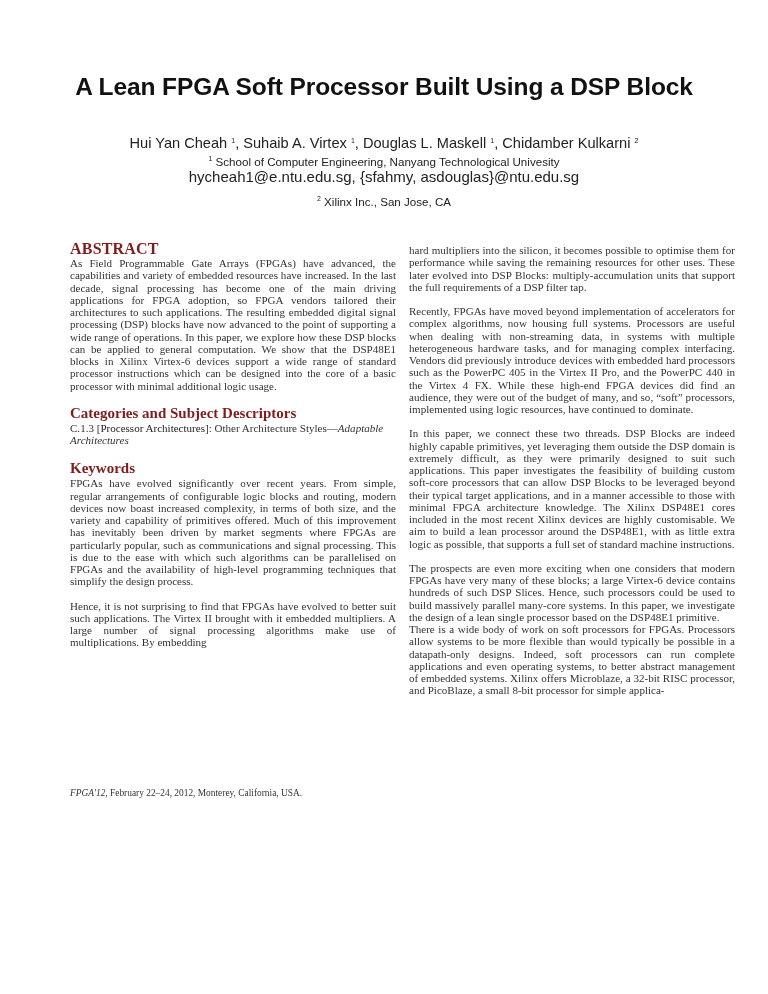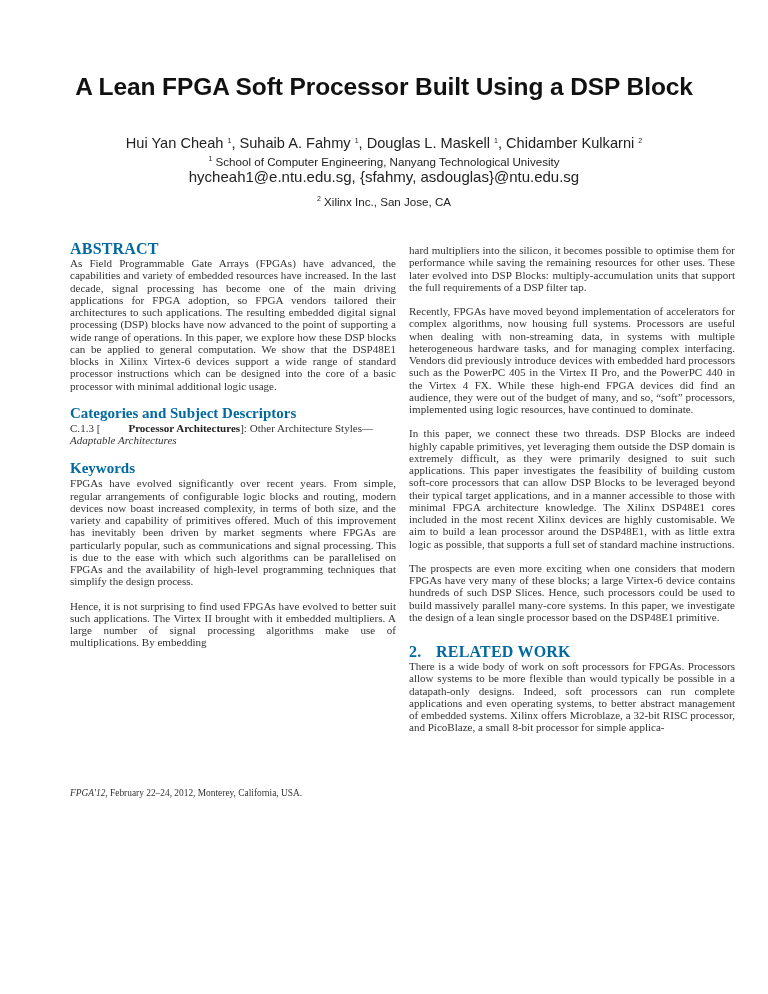--- a/index.html
+++ b/index.html
@@ -11,42 +11,42 @@
   }
   .authors-block { position: absolute; left: 0; top: 132px; width: 768px; text-align: center; font-family: "Liberation Sans", sans-serif; color: #222; }
   .authors { font-size: 14.6px; line-height: 17px; }
   .sup { font-size: 7px; vertical-align: 5px; }
   .affil { font-size: 11.6px; line-height: 13px; }
   .email { font-size: 15px; line-height: 18px; }
   .gap { height: 6px; }
   .col { position: absolute; width: 326px; font-family: "Liberation Serif", serif; color: #333; }
   .col-left { left: 70px; top: 240px; }
   .col-right { left: 409px; top: 244px; }
-  .sec-head { font-family: "Liberation Serif", serif; font-weight: bold; color: #0369a1; font-size: 15px; margin: 0; line-height: 17px; }
+  .sec-head { font-family: "Liberation Serif", serif; font-weight: bold; color: #7f1d1d; font-size: 15px; margin: 0; line-height: 17px; }
   .sec-head.big { font-size: 16px; letter-spacing: 0.2px; }
   .sec-head .num { display: inline-block; width: 27px; }
   .body-text { font-size: 11.05px; line-height: 12.25px; text-align: justify; margin: 0; hyphens: none; }
   .body-text.para-gap { margin-top: 12px; }
   .footnote { position: absolute; left: 70px; top: 788px; font-family: "Liberation Serif", serif; font-size: 9.4px; color: #333; }
   .footnote i { font-style: italic; }
-  b.inline-b { font-weight: bold; color: #222; padding-left: 28px; }
+  b.inline-b { font-weight: normal; color: #222; }
   i.inline-i { font-style: italic; }
 </style>
 </head>
 <body>
 
 <div class="page">
 
   <div class="title">A Lean FPGA Soft Processor Built Using a DSP Block</div>
 
   <div class="authors-block">
     <div class="authors">
       <span>Hui Yan Cheah</span>
       <span class="sup">1</span>,
-      <span>Suhaib A. Fahmy</span>
+      <span>Suhaib A. Virtex</span>
       <span class="sup">1</span>,
       <span>Douglas L. Maskell</span>
       <span class="sup">1</span>,
       <span>Chidamber Kulkarni</span>
       <span class="sup">2</span>
     </div>
     <div class="affil">
       <span class="sup">1</span>
       <span>School of Computer Engineering, Nanyang Technological Univesity</span>
     </div>
@@ -61,28 +61,27 @@
   <div class="col col-left">
     <h2 class="sec-head big">ABSTRACT</h2>
     <p class="body-text">As Field Programmable Gate Arrays (FPGAs) have advanced, the capabilities and variety of embedded resources have increased. In the last decade, signal processing has become one of the main driving applications for FPGA adoption, so FPGA vendors tailored their architectures to such applications. The resulting embedded digital signal processing (DSP) blocks have now advanced to the point of supporting a wide range of operations. In this paper, we explore how these DSP blocks can be applied to general computation. We show that the DSP48E1 blocks in Xilinx Virtex-6 devices support a wide range of standard processor instructions which can be designed into the core of a basic processor with minimal additional logic usage.</p>
 
     <h3 class="sec-head" style="margin-top:13px;">Categories and Subject Descriptors</h3>
     <p class="body-text" style="text-align:left;"><span>C.1.3 [</span><b class="inline-b">Processor Architectures</b><span>]: Other Architecture Styles—</span><i class="inline-i">Adaptable Architectures</i></p>
 
     <h3 class="sec-head" style="margin-top:14px;">Keywords</h3>
 
     <p class="body-text">FPGAs have evolved significantly over recent years. From simple, regular arrangements of configurable logic blocks and routing, modern devices now boast increased complexity, in terms of both size, and the variety and capability of primitives offered. Much of this improvement has inevitably been driven by market segments where FPGAs are particularly popular, such as communications and signal processing. This is due to the ease with which such algorithms can be parallelised on FPGAs and the availability of high-level programming techniques that simplify the design process.</p>
-    <p class="body-text para-gap">Hence, it is not surprising to find used FPGAs have evolved to better suit such applications. The Virtex II brought with it embedded multipliers. A large number of signal processing algorithms make use of multiplications. By embedding</p>
+    <p class="body-text para-gap">Hence, it is not surprising to find that FPGAs have evolved to better suit such applications. The Virtex II brought with it embedded multipliers. A large number of signal processing algorithms make use of multiplications. By embedding</p>
   </div>
 
   <div class="footnote"><i>FPGA'12</i><span>, February 22–24, 2012, Monterey, California, USA.</span></div>
 
   <div class="col col-right">
     <p class="body-text" style="text-align-last:left;">hard multipliers into the silicon, it becomes possible to optimise them for performance while saving the remaining resources for other uses. These later evolved into DSP Blocks: multiply-accumulation units that support the full requirements of a DSP filter tap.</p>
     <p class="body-text para-gap">Recently, FPGAs have moved beyond implementation of accelerators for complex algorithms, now housing full systems. Processors are useful when dealing with non-streaming data, in systems with multiple heterogeneous hardware tasks, and for managing complex interfacing. Vendors did previously introduce devices with embedded hard processors such as the PowerPC 405 in the Virtex II Pro, and the PowerPC 440 in the Virtex 4 FX. While these high-end FPGA devices did find an audience, they were out of the budget of many, and so, “soft” processors, implemented using logic resources, have continued to dominate.</p>
     <p class="body-text para-gap">In this paper, we connect these two threads. DSP Blocks are indeed highly capable primitives, yet leveraging them outside the DSP domain is extremely difficult, as they were primarily designed to suit such applications. This paper investigates the feasibility of building custom soft-core processors that can allow DSP Blocks to be leveraged beyond their typical target applications, and in a manner accessible to those with minimal FPGA architecture knowledge. The Xilinx DSP48E1 cores included in the most recent Xilinx devices are highly customisable. We aim to build a lean processor around the DSP48E1, with as little extra logic as possible, that supports a full set of standard machine instructions.</p>
     <p class="body-text para-gap">The prospects are even more exciting when one considers that modern FPGAs have very many of these blocks; a large Virtex-6 device contains hundreds of such DSP Slices. Hence, such processors could be used to build massively parallel many-core systems. In this paper, we investigate the design of a lean single processor based on the DSP48E1 primitive.</p>
 
-    <h2 class="sec-head big" style="margin-top:20px;"><span class="num">2.</span><span>RELATED WORK</span></h2>
     <p class="body-text">There is a wide body of work on soft processors for FPGAs. Processors allow systems to be more flexible than would typically be possible in a datapath-only designs. Indeed, soft processors can run complete applications and even operating systems, to better abstract management of embedded systems. Xilinx offers Microblaze, a 32-bit RISC processor, and PicoBlaze, a small 8-bit processor for simple applica-</p>
   </div>
 
 </div>
 
 </body></html>

